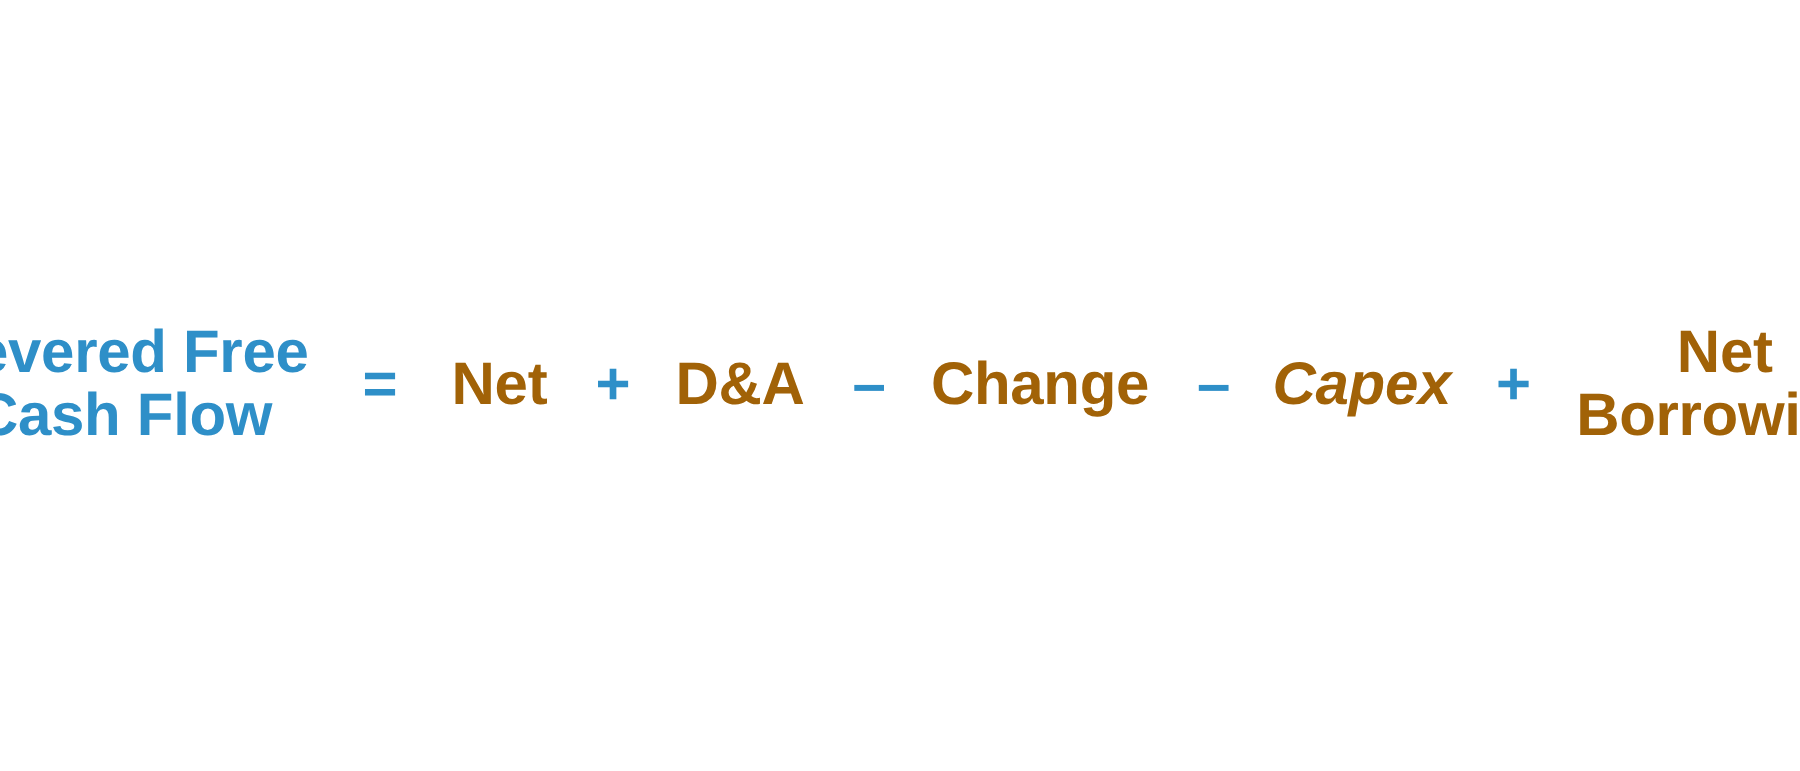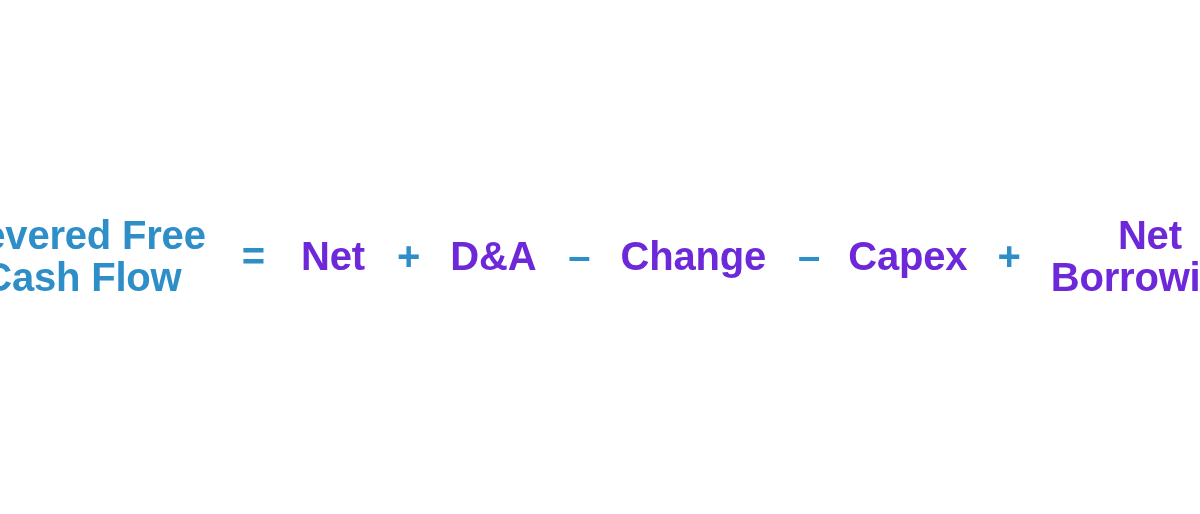--- a/index.html
+++ b/index.html
@@ -32,21 +32,21 @@
     flex-direction: row;
     align-items: center;
     justify-content: center;
   }
 
   .term {
     display: flex;
     flex-direction: column;
     align-items: center;
     justify-content: center;
-    color: #6d28d9;
+    color: #a16207;
     font-weight: 700;
     font-size: 40px;
     line-height: 1.06;
     letter-spacing: -0.2px;
     white-space: nowrap;
   }
 
   .term .term-line {
     display: block;
   }
@@ -68,21 +68,21 @@
 
   
   .sp-lfcf      { margin-left: 18px; margin-right: 0px; }
   .sp-eq        { margin-left: 36px; margin-right: 36px; }
   .sp-netincome { margin-right: 0px; }
   .sp-plus1     { margin-left: 32px; margin-right: 30px; }
   .sp-da        { margin-right: 0px; }
   .sp-minus1    { margin-left: 32px; margin-right: 30px; }
   .sp-nwc       { margin-right: 0px; justify-content: space-between; }
   .sp-minus2    { margin-left: 32px; margin-right: 28px; }
-  .sp-capex     { margin-right: 0px; }
+  .sp-capex     { margin-right: 0px; font-style: italic; }
   .sp-plus2     { margin-left: 30px; margin-right: 30px; }
   .sp-borrow    { margin-right: 10px; }
 </style>
 </head>
 <body>
 
 <div id="formula-canvas">
 
   <div class="equation-row">
 

